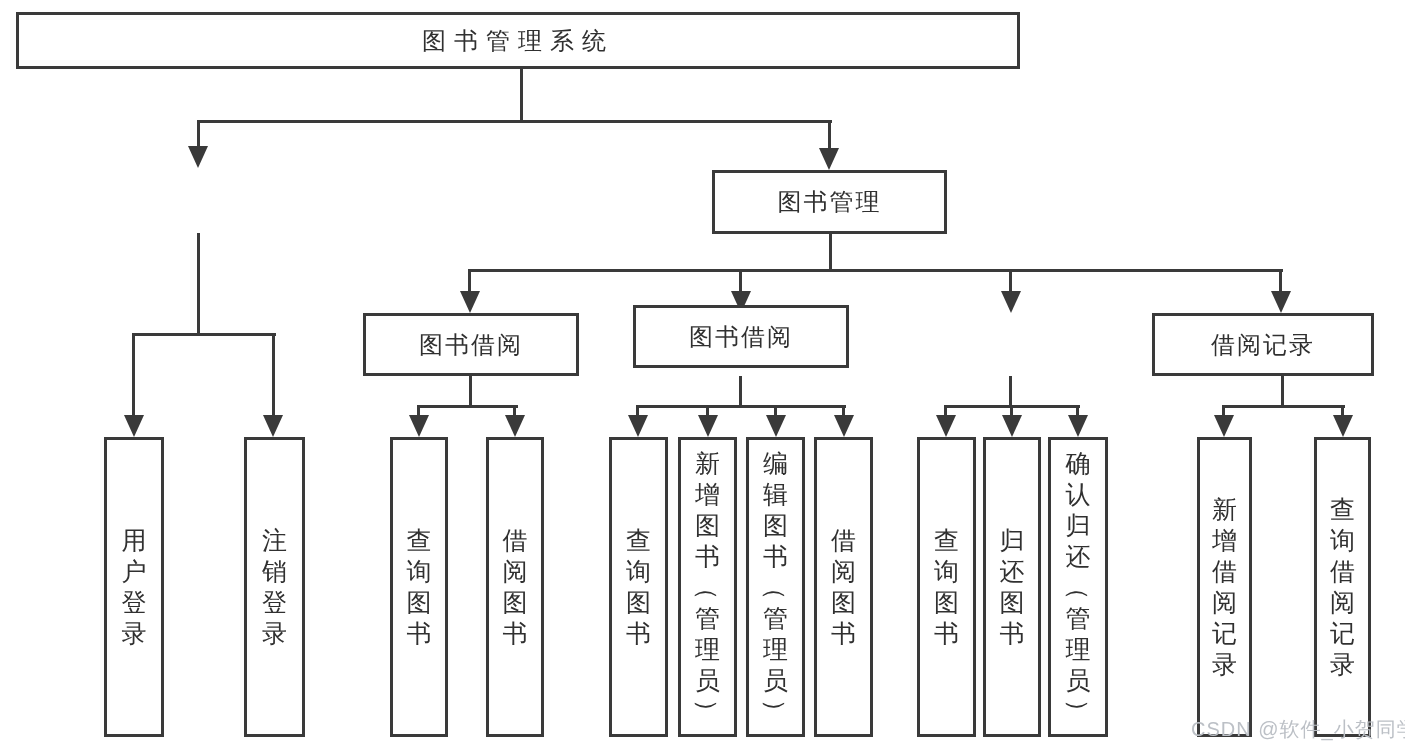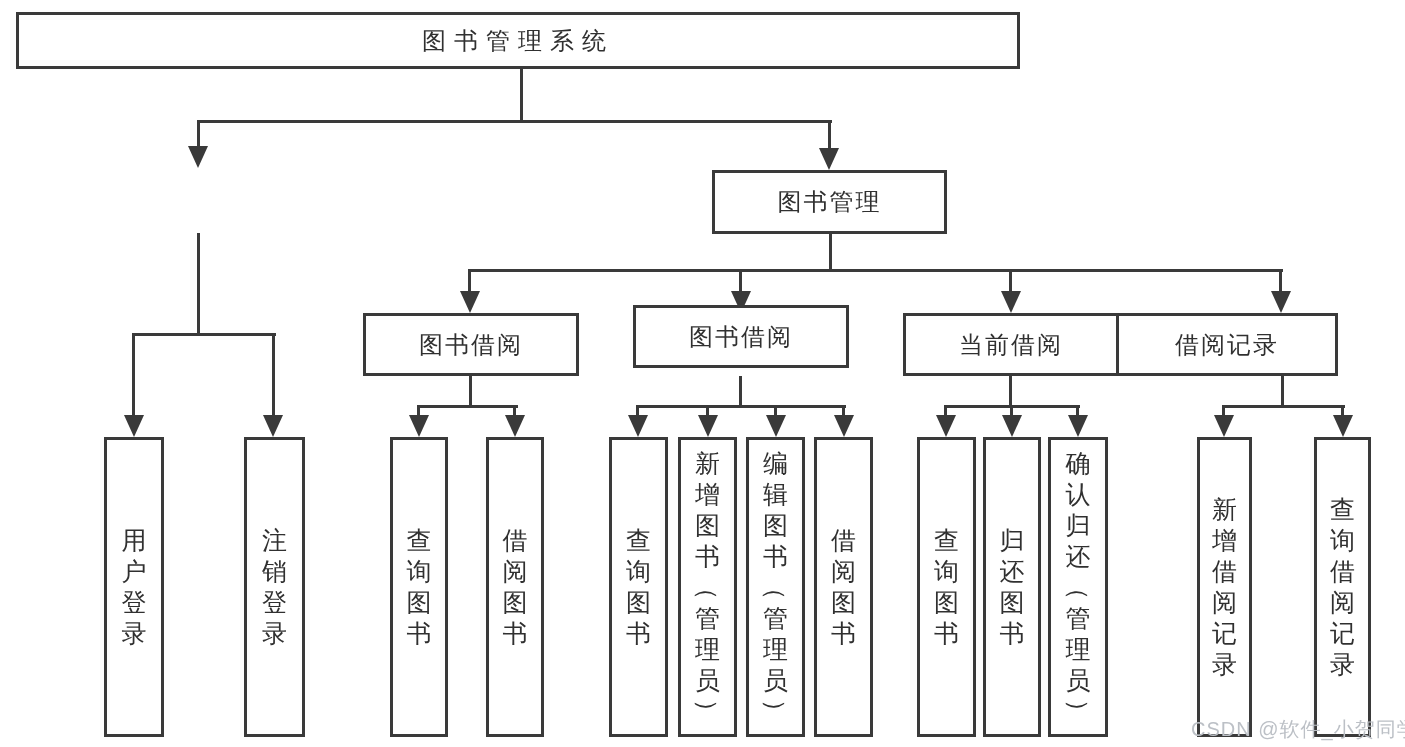--- a/index.html
+++ b/index.html
@@ -87,24 +87,21 @@
   <div class="box hbox" style="left:712px;top:170px;width:235px;height:64px">
     <span>图书管理</span>
   </div>
 
   <div class="box hbox" style="left:363px;top:313px;width:216px;height:63px">
     <span>图书借阅</span>
   </div>
   <div class="box hbox" style="left:633px;top:305px;width:216px;height:63px">
     <span>图书借阅</span>
   </div>
-  <div class="box hbox" style="left:903px;top:313px;width:216px;height:63px">
-    <span>当前借阅</span>
-  </div>
-  <div class="box hbox" style="left:1116px;top:313px;width:222px;height:63px">
+  <div class="box hbox" style="left:1152px;top:313px;width:222px;height:63px">
     <span>借阅记录</span>
   </div>
 
   <div class="box vbox" style="left:104px;top:437px;width:60px;height:300px">
       <span class="vchar">用</span>
       <span class="vchar">户</span>
       <span class="vchar">登</span>
       <span class="vchar">录</span>
     </div>
   <div class="box vbox" style="left:244px;top:437px;width:61px;height:300px">

